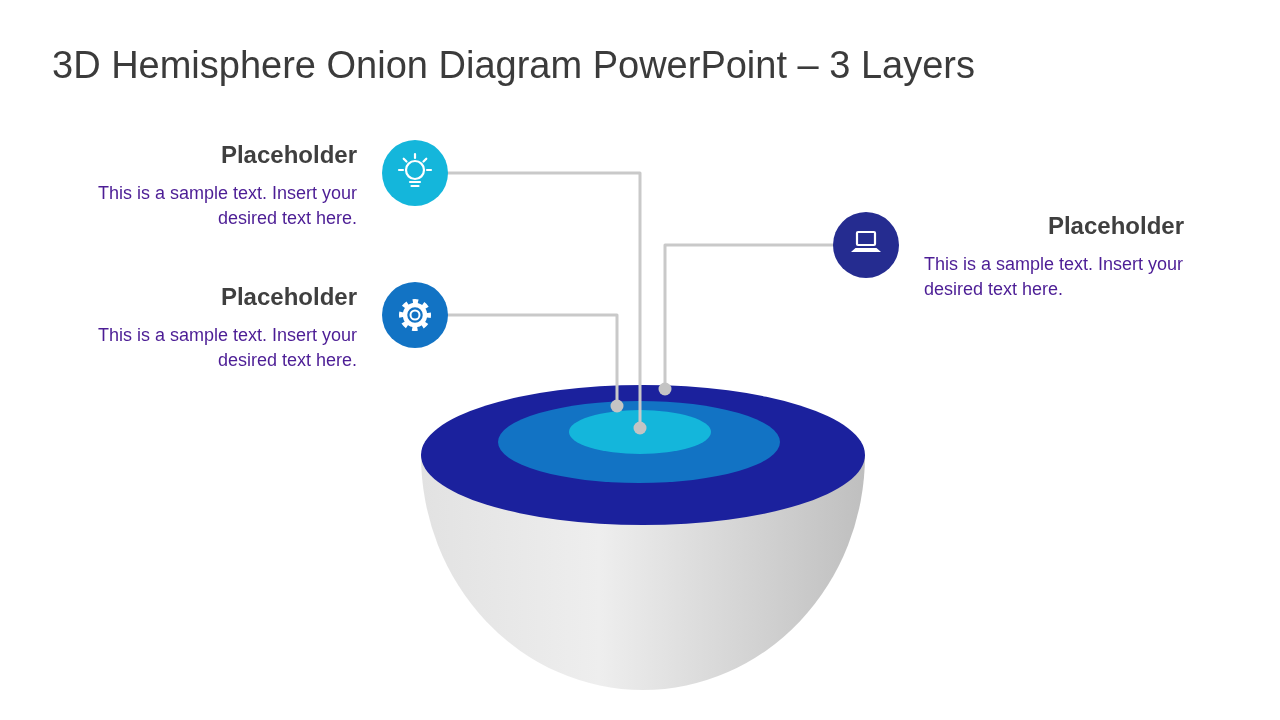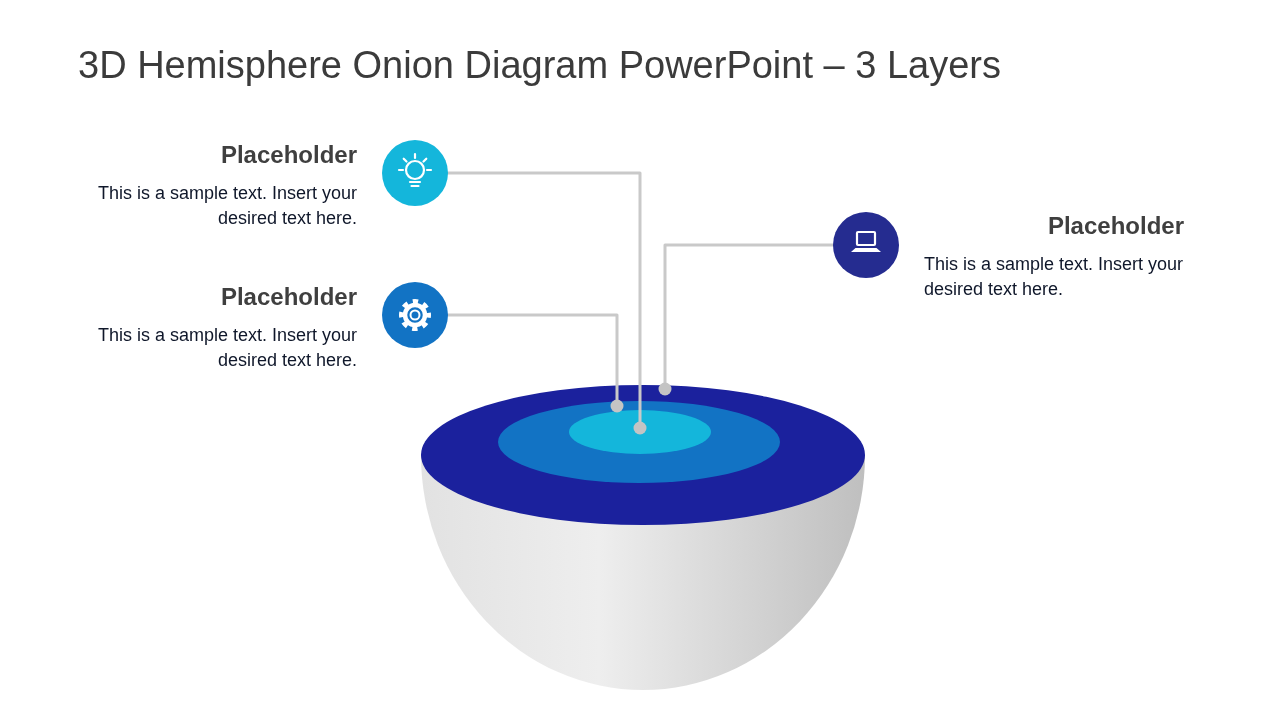--- a/index.html
+++ b/index.html
@@ -1,25 +1,25 @@
 <!DOCTYPE html>
 <html><head>
 <meta charset="utf-8">
 <style>
   html,body{margin:0;padding:0;background:#ffffff;}
   body{width:1280px;height:720px;font-family:"Liberation Sans", sans-serif;overflow:hidden;}
   .stage{position:relative;width:1280px;height:720px;background:#ffffff;}
   .slide-title{
-    position:absolute;left:78px;top:44px;width:1120px;
+    position:absolute;left:52px;top:44px;width:1120px;
     font-size:38px;font-weight:400;color:#3b3b3b;
   }
   .diagram-svg{position:absolute;left:0;top:0;width:1280px;height:720px;z-index:0;}
   .callout{position:absolute;z-index:2;}
   .callout .heading{font-size:24px;font-weight:bold;color:#3f3f3f;margin:0 0 12px 0;text-align:right;}
-  .callout .body{font-size:18px;line-height:25px;color:#0f172a;margin:0;}
+  .callout .body{font-size:18px;line-height:25px;color:#4c1d95;margin:0;}
   .callout-left{left:60px;width:297px;text-align:right;}
   .callout-1{top:141px;}
   .callout-2{top:283px;}
   .callout-3{left:924px;top:212px;width:260px;text-align:left;}
   .badge{position:absolute;width:66px;height:66px;z-index:2;}
   .badge-1{left:382px;top:140px;}
   .badge-2{left:382px;top:282px;}
   .badge-3{left:833px;top:212px;}
 </style>
 </head>

